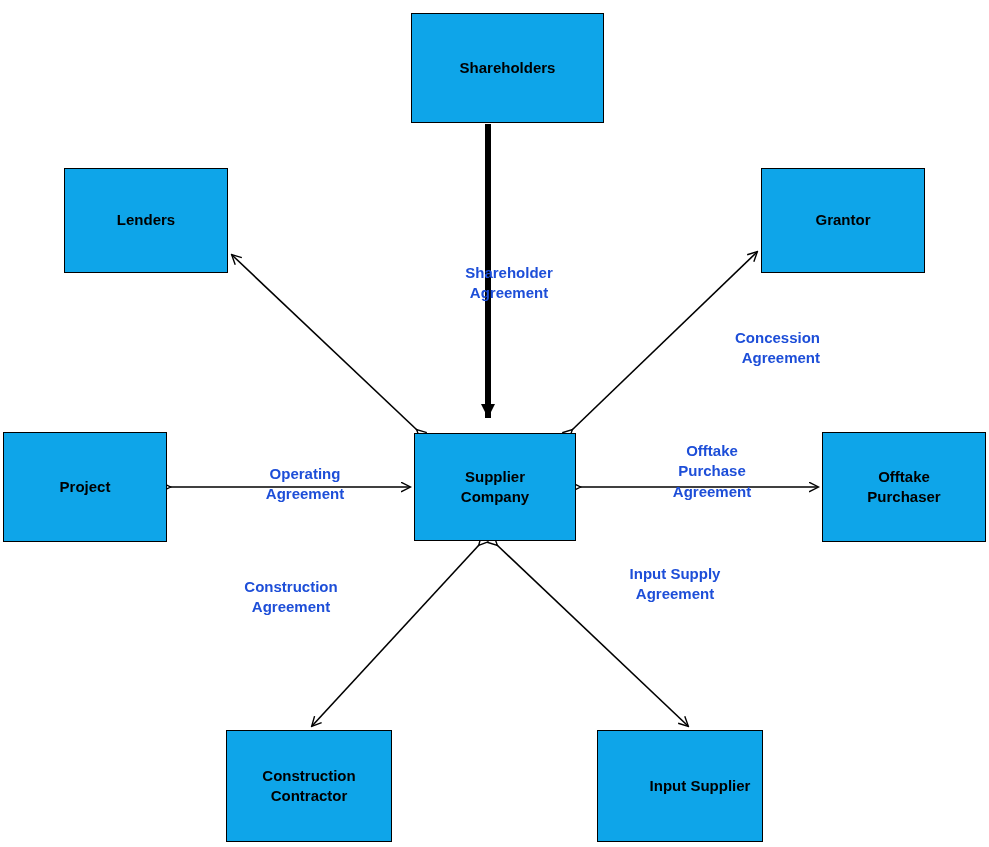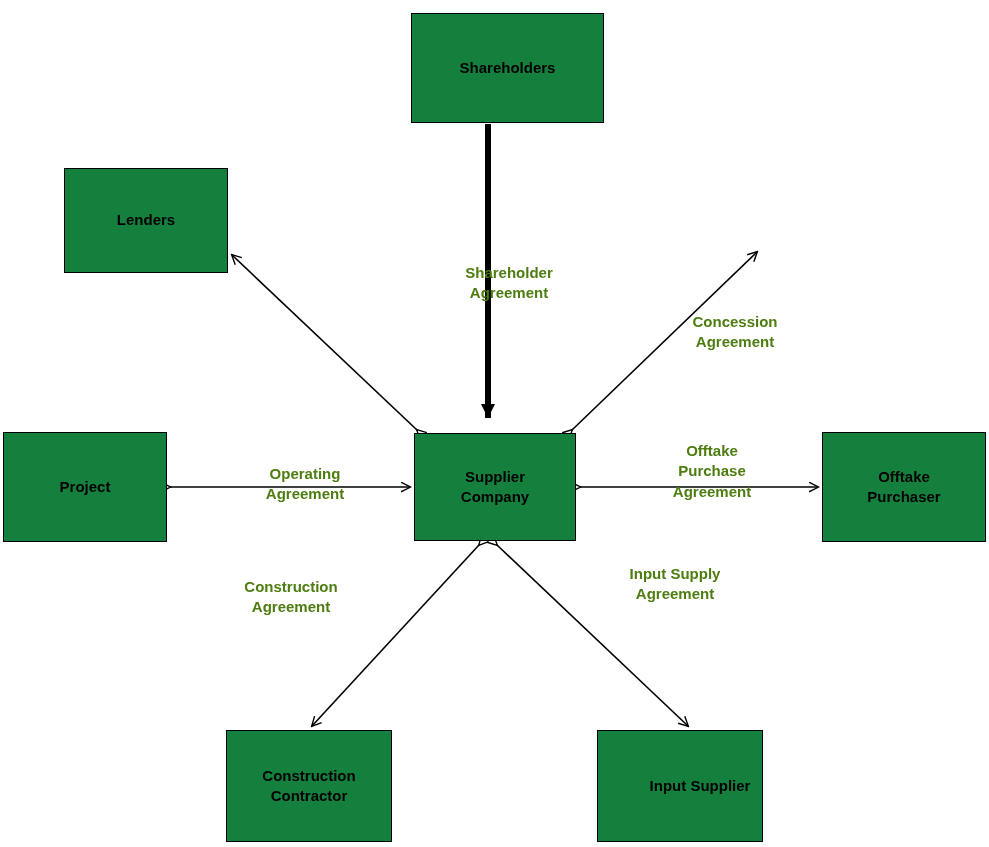--- a/index.html
+++ b/index.html
@@ -12,37 +12,37 @@
     width: 989px;
     height: 847px;
     background: #ffffff;
     font-family: "Liberation Sans", sans-serif;
     overflow: hidden;
   }
   .node {
     position: absolute;
     box-sizing: border-box;
     border: 1.5px solid #000000;
-    background: #15803d;
+    background: #0ea5e9;
     display: flex;
     align-items: center;
     justify-content: center;
     text-align: center;
     font-size: 15px;
     font-weight: bold;
     color: #000000;
     line-height: 1.35;
     z-index: 3;
     white-space: pre-line;
   }
   .edge-label {
     position: absolute;
     font-size: 15px;
     font-weight: bold;
-    color: #4d7c0f;
+    color: #1d4ed8;
     text-align: center;
     line-height: 1.35;
     white-space: pre-line;
     z-index: 4;
   }
   svg.links {
     position: absolute;
     left: 0;
     top: 0;
     width: 989px;
@@ -98,20 +98,23 @@
   </svg>
 
   <div class="node" style="left:411px; top:13px; width:193px; height:110px;">
     <span>Shareholders</span>
   </div>
 
   <div class="node" style="left:64px; top:168px; width:164px; height:105px;">
     <span>Lenders</span>
   </div>
 
+  <div class="node" style="left:761px; top:168px; width:164px; height:105px;">
+    <span>Grantor</span>
+  </div>
 
   <div class="node" style="left:3px; top:432px; width:164px; height:110px;">
     <span>Project</span>
   </div>
 
   <div class="node" style="left:414px; top:433px; width:162px; height:108px;">
     <span>Supplier
 Company</span>
   </div>
 
@@ -126,21 +129,21 @@
   </div>
 
   <div class="node" style="left:597px; top:730px; width:166px; height:112px;padding-left:40px;">
     <span>Input Supplier</span>
   </div>
 
   <div class="edge-label" style="left:424px; top:263px; width:170px;">Shareholder
 Agreement</div>
 
 
-  <div class="edge-label" style="left:650px; top:312px; width:170px;">Concession
+  <div class="edge-label" style="left:650px; top:328px; width:170px;text-align:right;">Concession
 Agreement</div>
 
   <div class="edge-label" style="left:215px; top:464px; width:180px;">Operating
 Agreement</div>
 
   <div class="edge-label" style="left:617px; top:441px; width:190px;">Offtake
 Purchase
 Agreement</div>
 
   <div class="edge-label" style="left:196px; top:577px; width:190px;">Construction

